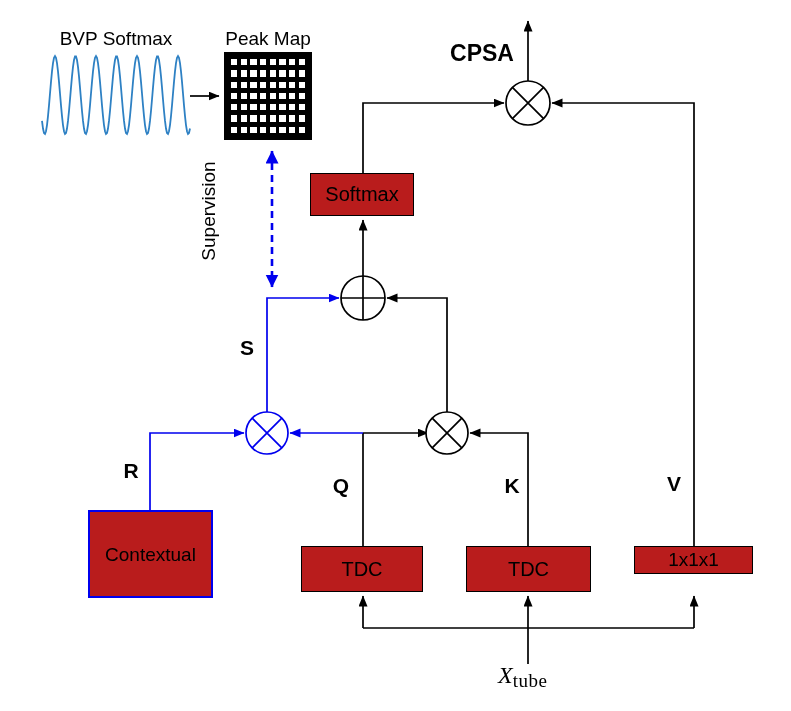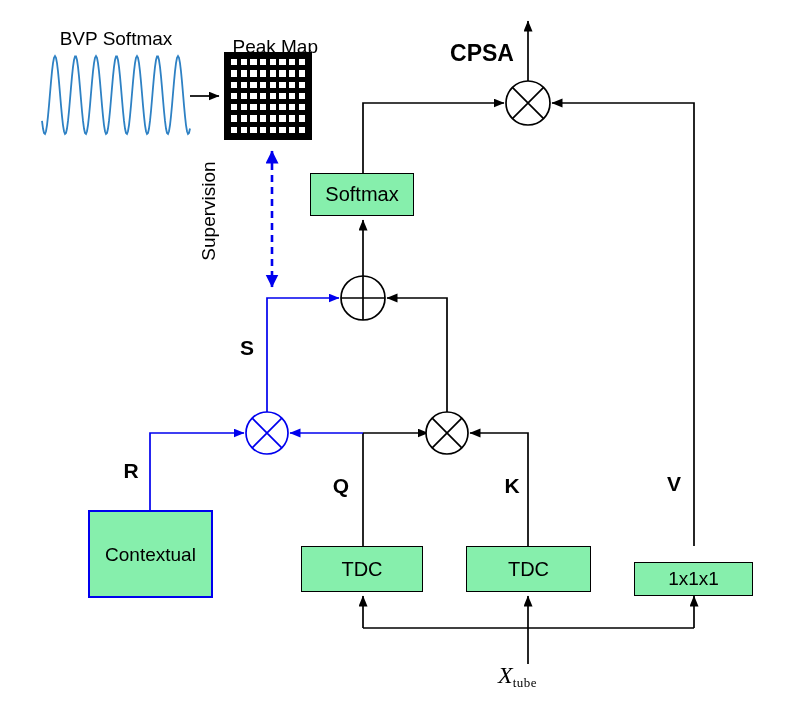--- a/index.html
+++ b/index.html
@@ -17,45 +17,45 @@
   .fl-b{fill:var(--black);}
   .fl-u{fill:var(--blue);}
   .node-circle{fill:#ffffff;}
   .sup-dash{stroke:var(--blue);stroke-width:2.6;fill:none;stroke-dasharray:7 5;}
 
   .lbl{position:absolute;text-align:center;white-space:nowrap;}
   .f19{font-size:19px;}
   .bold{font-weight:bold;}
 
   .box{position:absolute;box-sizing:border-box;border:1.7px solid var(--black);
-       display:flex;align-items:center;justify-content:center;background:#86efac;}
+       display:flex;align-items:center;justify-content:center;background:#b91c1c;}
   .box-softmax{left:310px;top:173px;width:104px;height:43px;font-size:20px;}
   .box-tdc-q{left:301px;top:546px;width:122px;height:46px;font-size:20px;border-width:1.9px;}
   .box-tdc-k{left:466px;top:546px;width:125px;height:46px;font-size:20px;border-width:1.9px;}
-  .box-conv{left:634px;top:546px;width:119px;height:34px;font-size:19px;border-width:1.9px;margin-top:16px;}
+  .box-conv{left:634px;top:546px;width:119px;height:28px;font-size:19px;border-width:1.9px;}
   .box-cpe{left:88px;top:510px;width:125px;height:88px;border:2px solid var(--blue);
            flex-direction:column;font-size:19px;line-height:29px;color:#000;}
 
   .peak-map{position:absolute;left:224px;top:52px;width:88px;height:88px;background:#000;
             display:grid;gap:5px 3.5px;padding:7px;box-sizing:border-box;}
   .pm-cell{background:#fff;}
 
   .lbl-bvp{left:38px;top:28px;width:156px;}
-  .lbl-peakmap{left:218px;top:36px;width:100px;text-align:right;}
+  .lbl-peakmap{left:218px;top:28px;width:100px;}
   .lbl-supervision{left:139px;top:200px;width:140px;height:22px;transform:rotate(-90deg);}
   .lbl-cpsa{left:442px;top:40px;width:80px;font-size:23px;}
   .lbl-s{left:232px;top:336px;width:30px;font-size:21px;}
   .lbl-r{left:116px;top:459px;width:30px;font-size:21px;}
   .lbl-q{left:326px;top:474px;width:30px;font-size:21px;}
   .lbl-k{left:497px;top:474px;width:30px;font-size:21px;}
   .lbl-v{left:659px;top:472px;width:30px;font-size:21px;}
 
   .lbl-xtube{left:498px;top:662px;width:70px;text-align:left;font-family:"Liberation Serif",serif;}
   .xtube-base{font-style:italic;font-size:24px;}
-  .xtube-sub{font-size:13px;vertical-align:-4px;letter-spacing:0.5px;}
+  .xtube-sub{font-size:19px;vertical-align:-4px;letter-spacing:0.5px;}
 </style>
 </head>
 <body>
 
 <div id="canvas">
 
   <svg id="wires" viewBox="0 0 791 711" xmlns="http://www.w3.org/2000/svg">
     <defs>
       <marker id="m-black" orient="auto" markerUnits="userSpaceOnUse" markerWidth="13" markerHeight="11" refX="10.5" refY="4.5">
         <path d="M0,0 L11,4.5 L0,9 Z" class="fl-b"></path>

